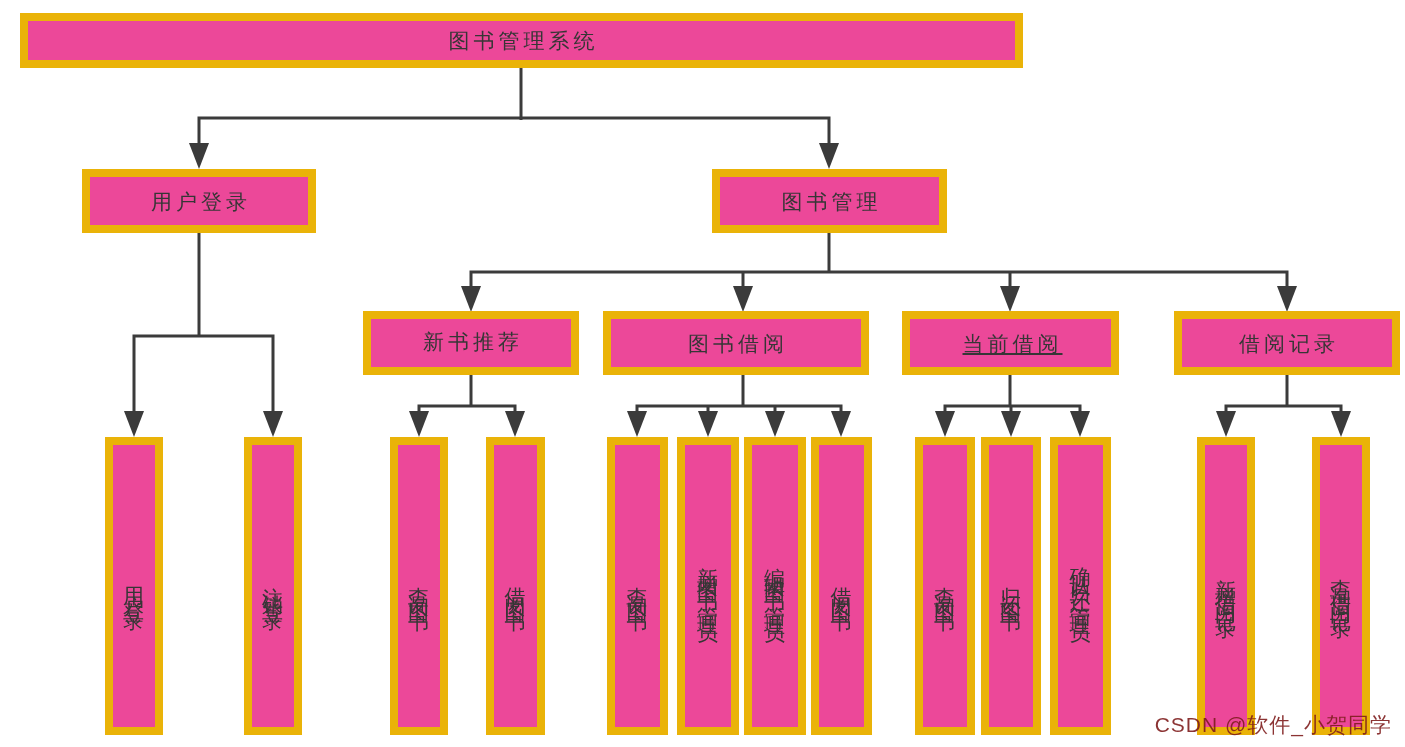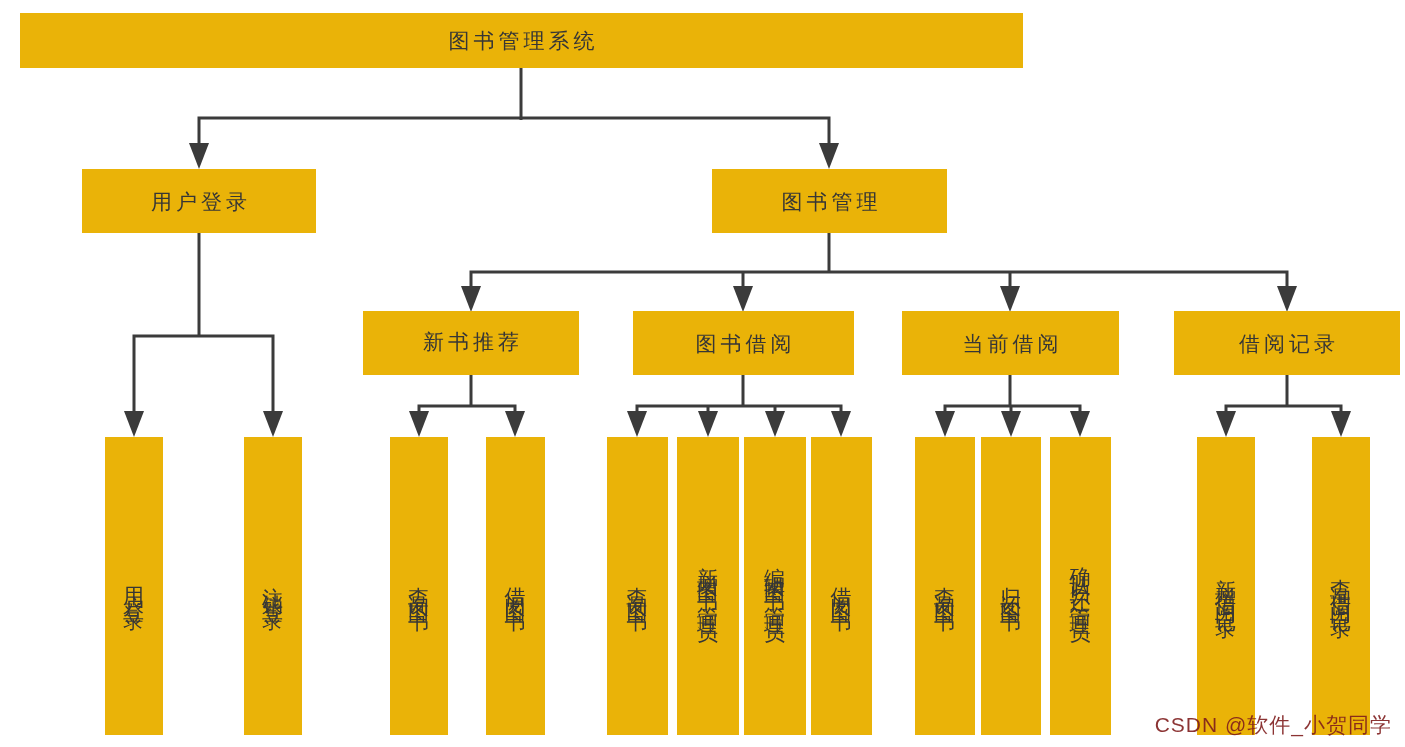--- a/index.html
+++ b/index.html
@@ -10,21 +10,21 @@
     background: #ffffff;
     overflow: hidden;
     font-family: "Liberation Sans", "DejaVu Sans", sans-serif;
     color: #363636;
   }
   .wires { position: absolute; left: 0; top: 0; }
   .box {
     position: absolute;
     box-sizing: border-box;
     border: 8px solid #eab308;
-    background: #eab308;
+    background: #ec4899;
     display: flex;
     align-items: center;
     justify-content: center;
     z-index: 2;
   }
   .h-label {
     font-size: 21px;
     letter-spacing: 4px;
     text-indent: 4px;
     white-space: nowrap;
@@ -115,24 +115,24 @@
   <div class="box" style="left:82px; top:169px; width:234px; height:64px;">
     <span class="h-label">用户登录</span>
   </div>
   <div class="box" style="left:712px; top:169px; width:235px; height:64px;">
     <span class="h-label">图书管理</span>
   </div>
 
   <div class="box" style="left:363px; top:311px; width:216px; height:64px;font-family:Liberation Mono, monospace;">
     <span class="h-label">新书推荐</span>
   </div>
-  <div class="box" style="left:633px; top:311px; width:221px; height:64px;">
+  <div class="box" style="left:603px; top:311px; width:266px; height:64px;">
     <span class="h-label">图书借阅</span>
   </div>
-  <div class="box" style="left:902px; top:311px; width:217px; height:64px;">
+  <div class="box" style="left:902px; top:311px; width:217px; height:64px;text-decoration:underline;">
     <span class="h-label">当前借阅</span>
   </div>
   <div class="box" style="left:1174px; top:311px; width:226px; height:64px;">
     <span class="h-label">借阅记录</span>
   </div>
 
   <div class="box" style="left:105px; top:437px; width:58px; height:298px;">
     <span class="v-label">用户登录</span>
   </div>
   <div class="box" style="left:244px; top:437px; width:58px; height:298px;">

